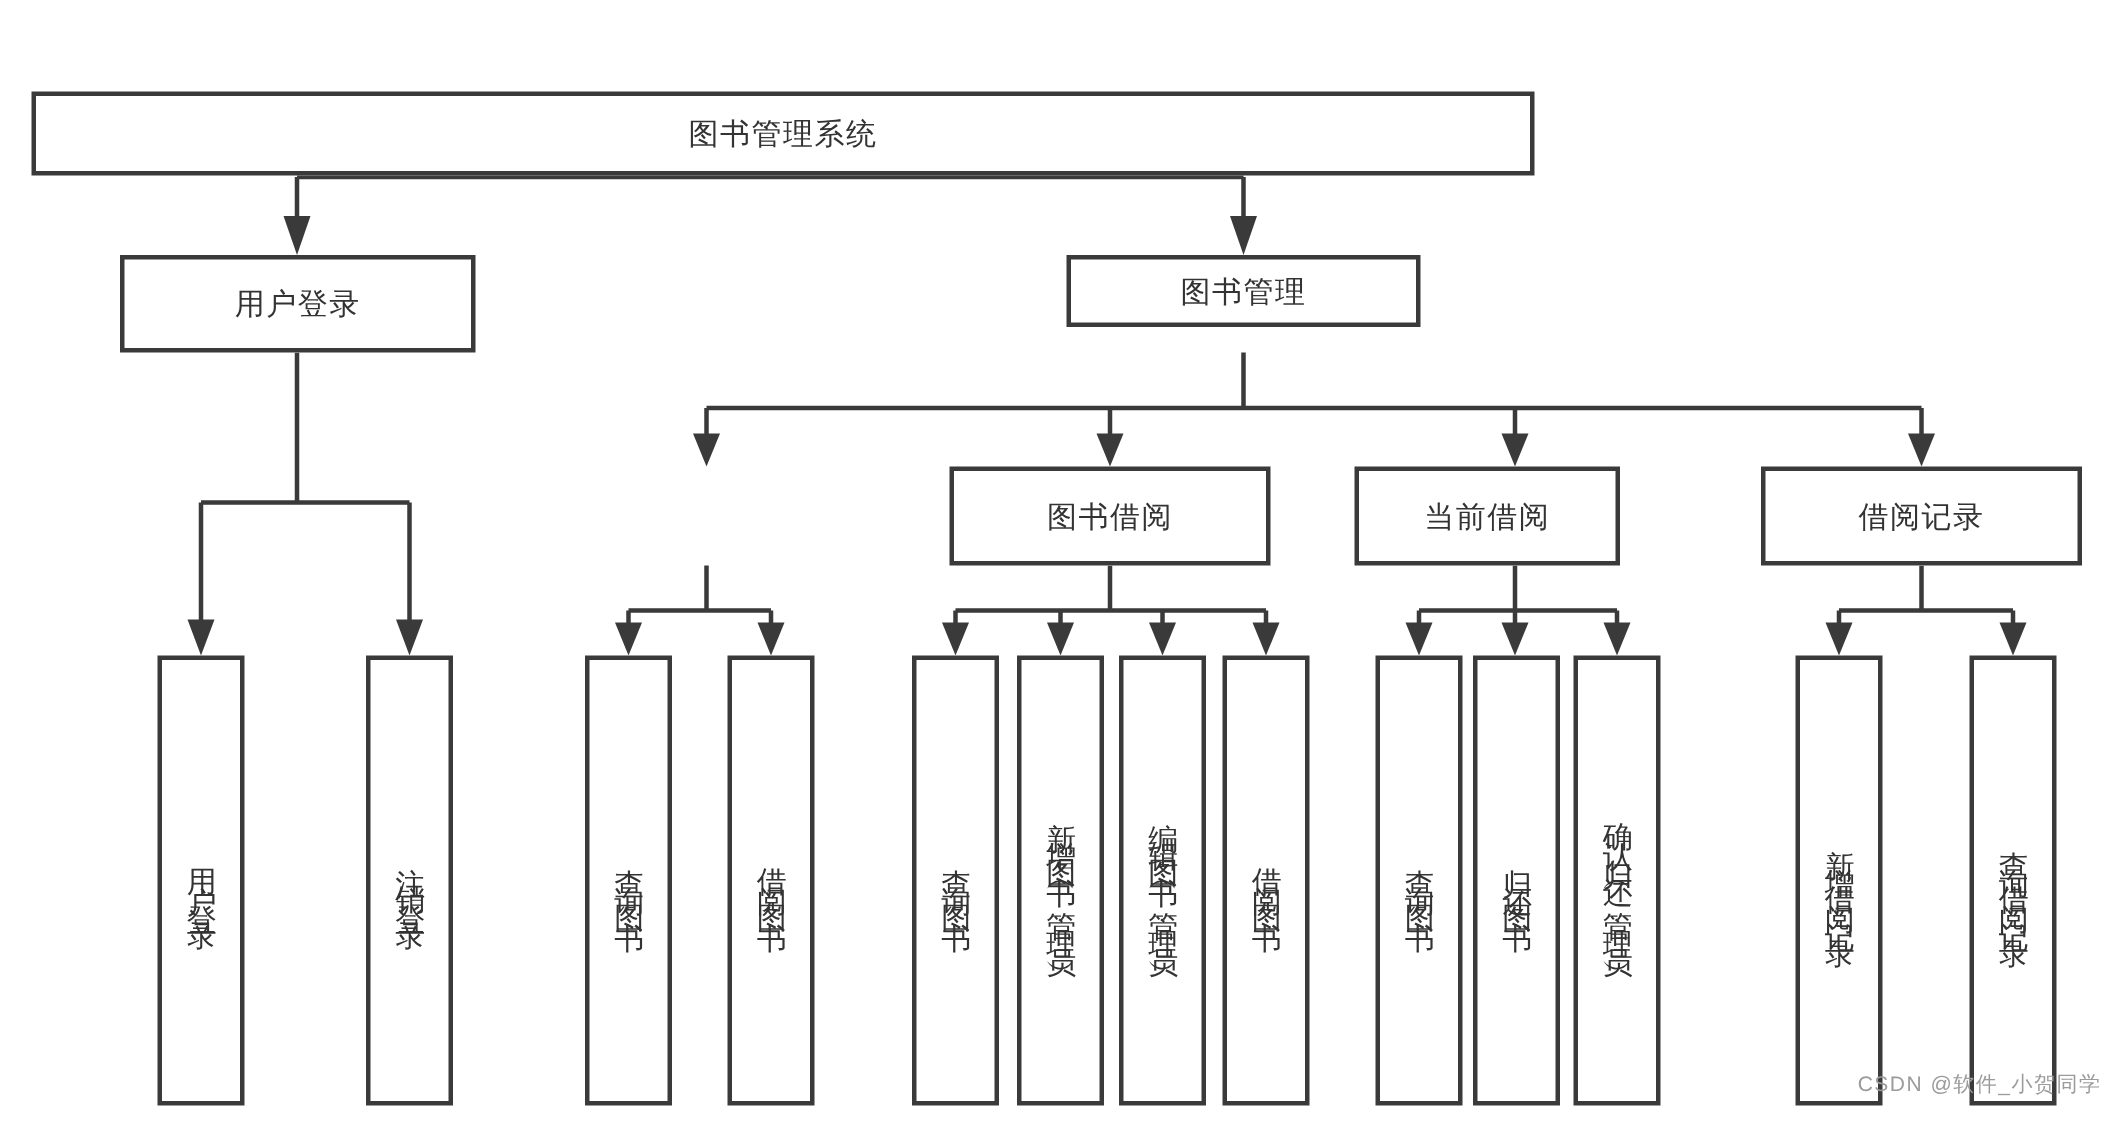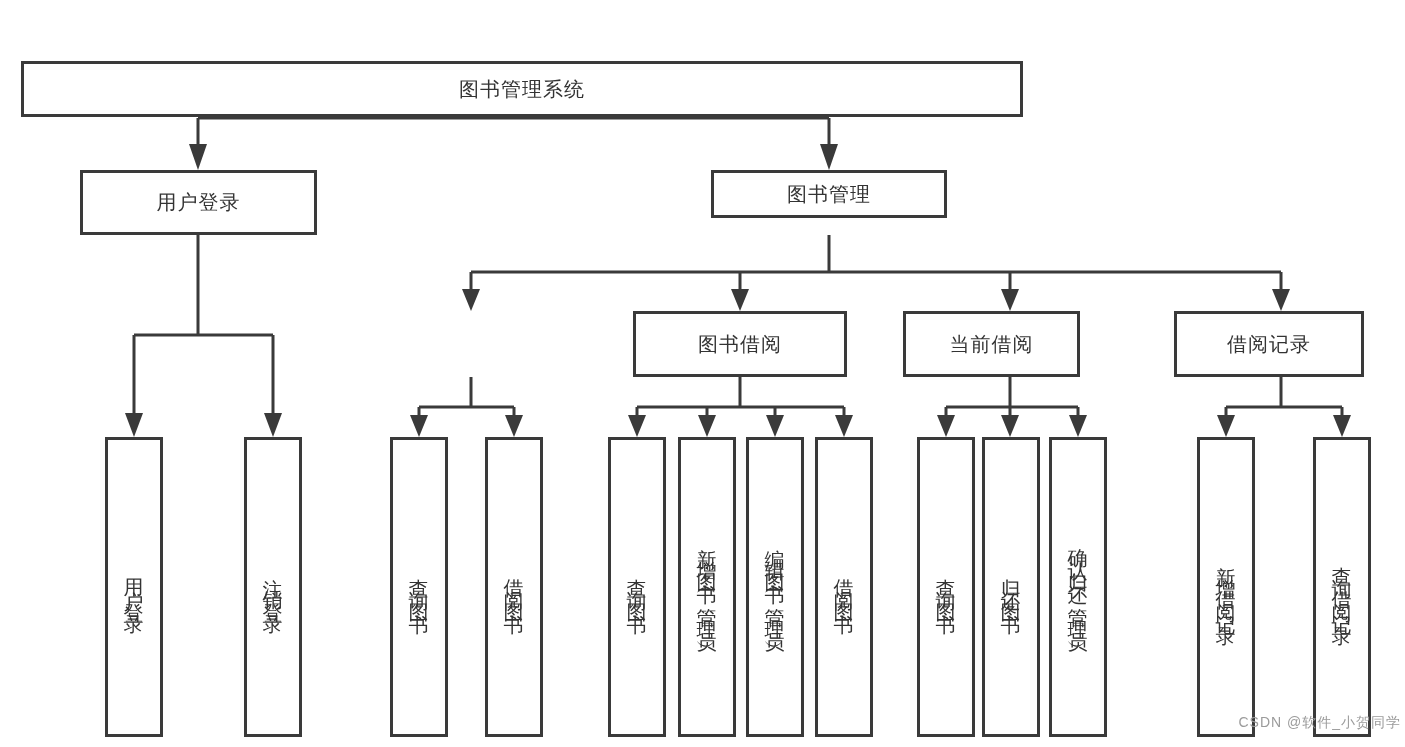--- a/index.html
+++ b/index.html
@@ -118,21 +118,21 @@
   <div class="box" style="left:711px; top:170px; width:236px; height:48px;">
     <span>图书管理</span>
   </div>
 
   <div class="box" style="left:633px; top:311px; width:214px; height:66px;">
     <span>图书借阅</span>
   </div>
   <div class="box" style="left:903px; top:311px; width:177px; height:66px;">
     <span>当前借阅</span>
   </div>
-  <div class="box" style="left:1174px; top:311px; width:190px; height:66px;">
+  <div class="box" style="left:1174px; top:311px; width:214px; height:66px;">
     <span>借阅记录</span>
   </div>
 
   <div class="box leaf" style="left:105px; top:437px; width:58px; height:300px;">
     <span class="vtext">用户登录</span>
   </div>
   <div class="box leaf" style="left:244px; top:437px; width:58px; height:300px;">
     <span class="vtext">注销登录</span>
   </div>
 

